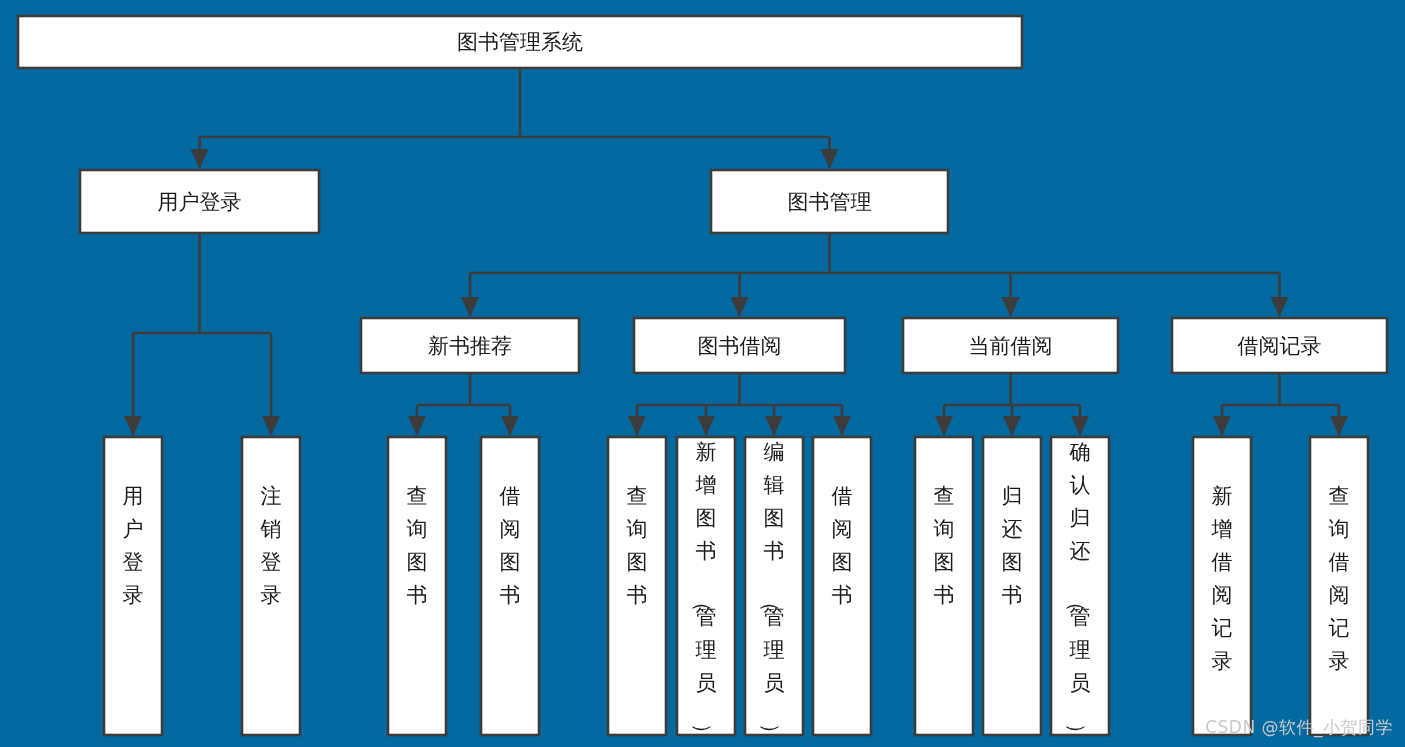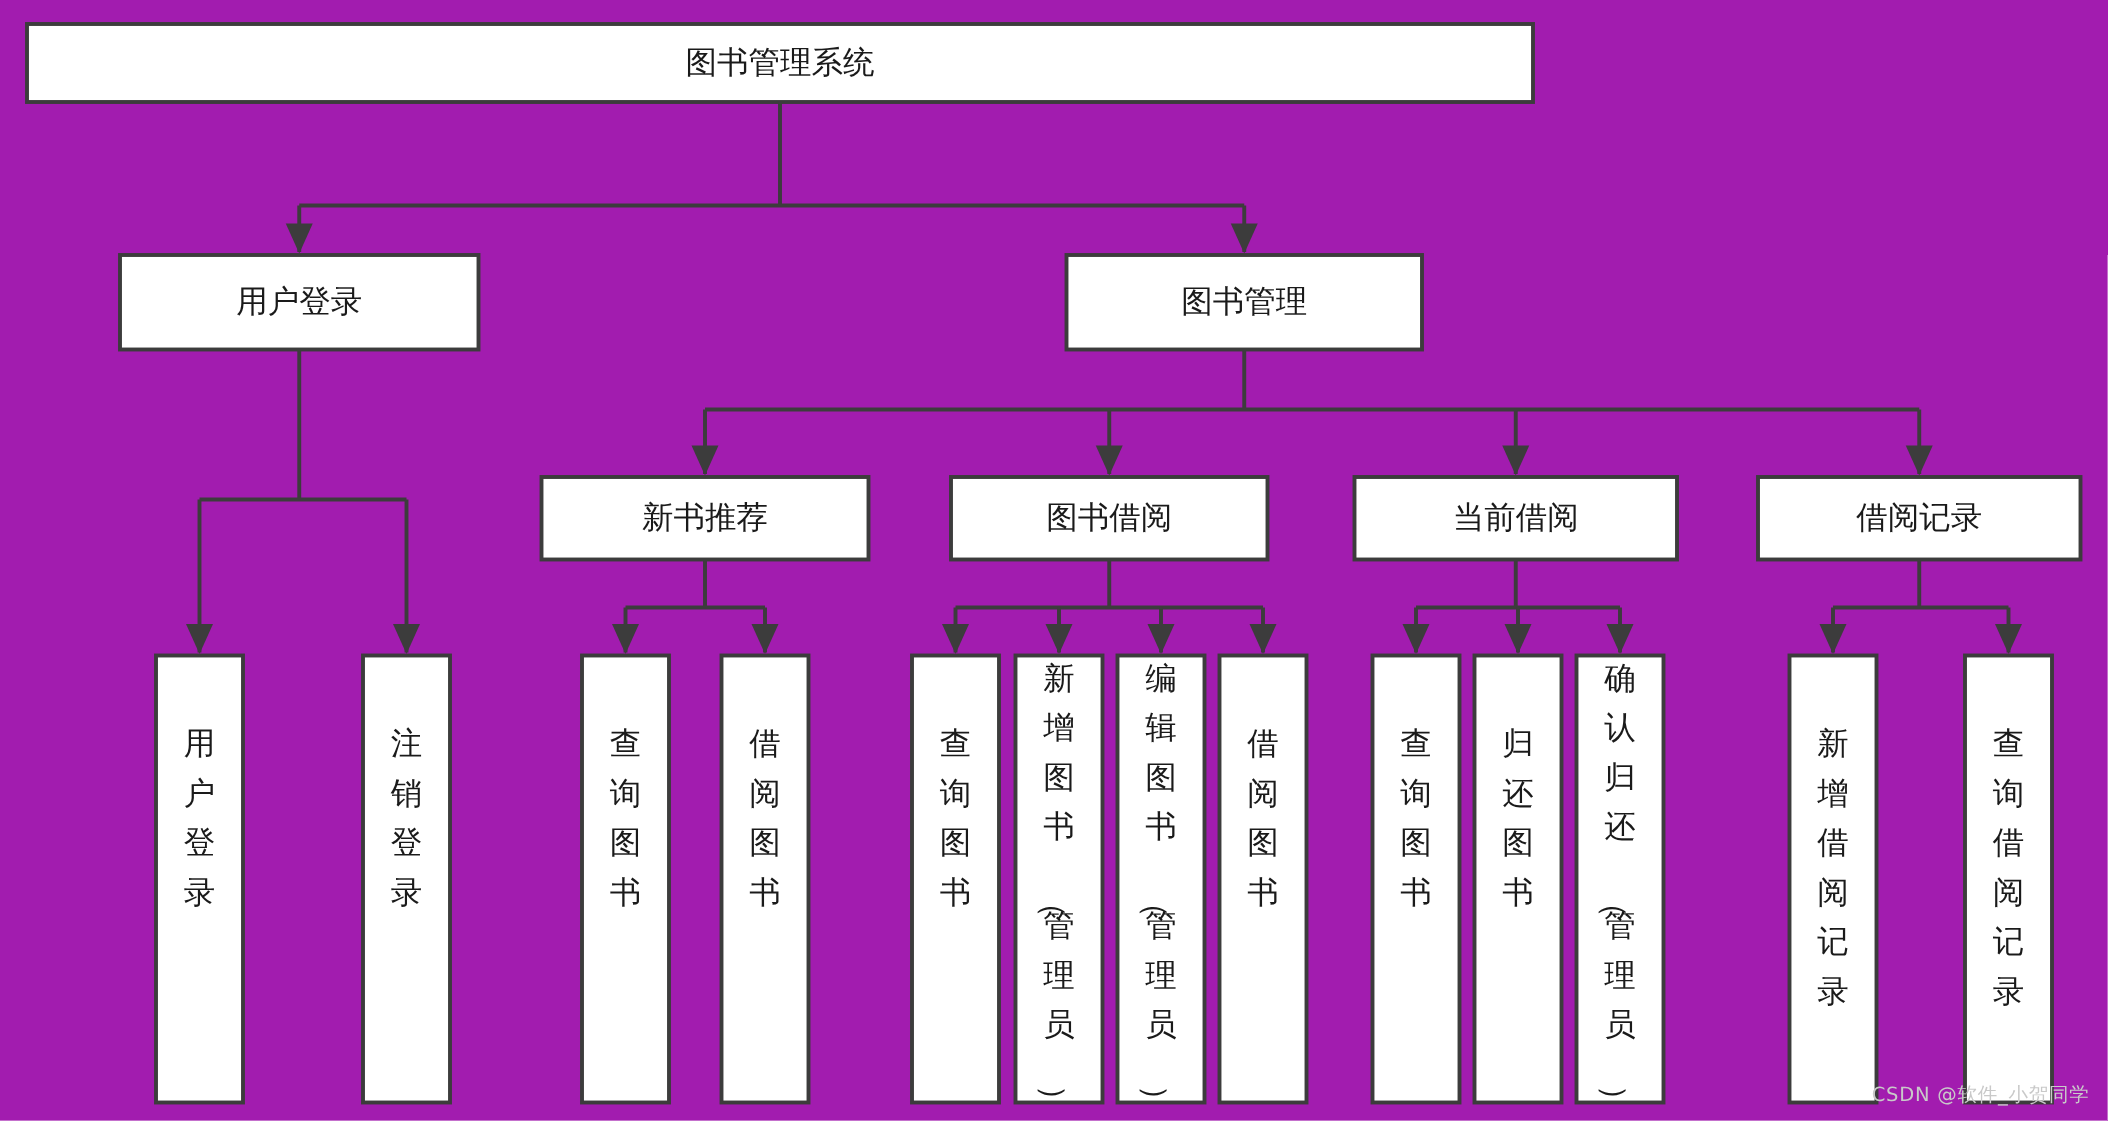--- a/index.html
+++ b/index.html
@@ -11,21 +11,21 @@
     width: 1405px;
     height: 747px;
     font-family: "DejaVu Sans", "Liberation Sans", sans-serif;
     overflow: hidden;
     position: relative;
   }
   #diagram-root {
     position: relative;
     width: 1405px;
     height: 747px;
-    background: #a21caf;
+    background: #0369a1;
   }
   svg#flow {
     position: absolute;
     left: 0;
     top: 0;
     width: 1405px;
     height: 747px;
     display: block;
   }
   .node-rect {
@@ -55,21 +55,21 @@
   }
   .arrow-head {
     fill: #3c3c3c;
     stroke: none;
   }
   .watermark {
     position: absolute;
     right: 12px;
     bottom: 8px;
     font-family: "DejaVu Sans", "Liberation Sans", sans-serif;
-    font-size: 13px;
+    font-size: 17px;
     color: #c9c9c9;
     letter-spacing: 0.5px;
     white-space: nowrap;
     pointer-events: none;
     user-select: none;
   }
 </style>
 </head>
 <body>
 

